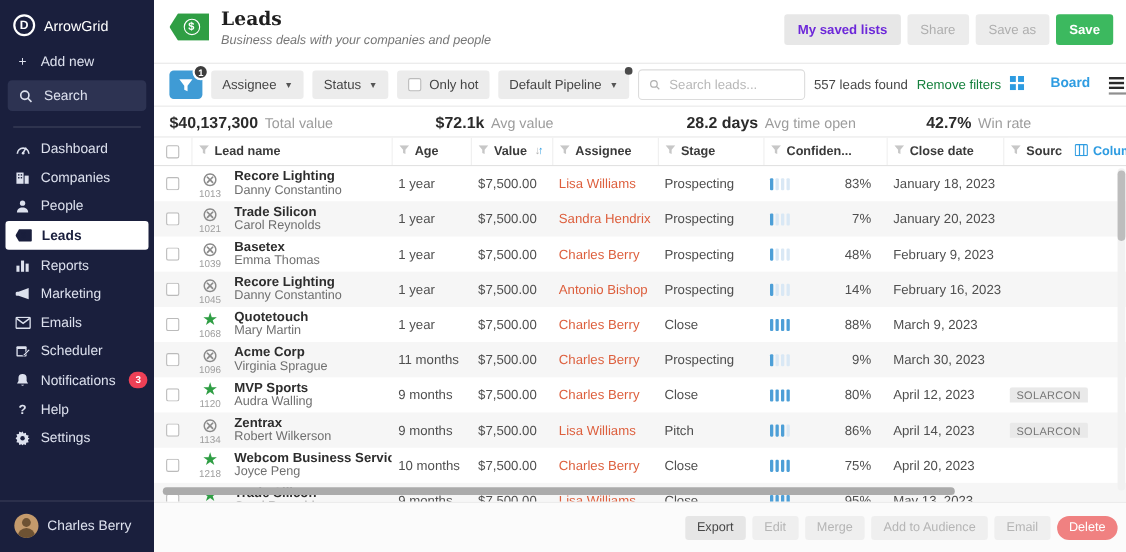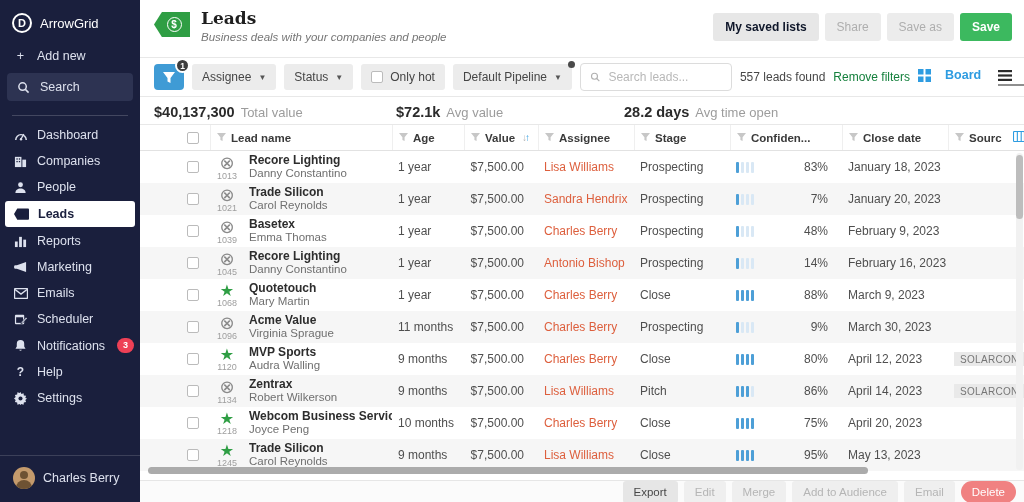--- a/index.html
+++ b/index.html
@@ -53,21 +53,21 @@
   .leads-badge .dollar {
     width:15px; height:15px; border-radius:50%; border:1.5px solid #fff;
     color:#fff; font-size:10px; font-weight:bold; display:flex; align-items:center; justify-content:center;
     margin-left:4px;
   }
   .title-block { margin-left:11px; }
   .page-title { font-family:"DejaVu Serif", serif; font-weight:bold; font-size:17px; color:#1f1f1f; line-height:1.1; }
   .page-subtitle { font-style:italic; color:#767676; font-size:11.5px; margin-top:3px; }
   .header-buttons { margin-left:auto; display:flex; gap:6px; padding-top:4px; }
   .btn { border:none; border-radius:3px; padding:7px 12px; font-size:12px; font-family:inherit; cursor:pointer; white-space:nowrap; }
-  .btn.gray { background:#e7e7e7; color:#0f172a; font-weight:bold; }
+  .btn.gray { background:#e7e7e7; color:#6d28d9; font-weight:bold; }
   .btn.muted { background:#ececec; color:#aeaeae; }
   .btn.green { background:#3cb95f; color:#fff; font-weight:bold; }
 
   
   .toolbar {
     display:flex; align-items:center; gap:8px; padding:0 12px 0 14px; height:40px;
     border-top:1px solid #e8e8e8; border-bottom:1px solid #e8e8e8;
   }
   .filter-btn { width:30px; height:26px; background:#3f9bd5; border-radius:4px; position:relative; display:flex; align-items:center; justify-content:center; cursor:pointer; flex:none; }
   .filter-count {
@@ -78,33 +78,33 @@
   .pill { background:#ececec; border-radius:3px; padding:6px 10px; font-size:12px; color:#454545; display:flex; align-items:center; gap:7px; cursor:pointer; white-space:nowrap; position:relative; }
   .caret { font-size:8px; color:#555; }
   .checkbox { width:12px; height:12px; border:1px solid #bbb; background:#fff; border-radius:2px; display:inline-block; flex:none; }
   .pipeline-dot { position:absolute; top:-3px; right:-3px; width:7px; height:7px; border-radius:50%; background:#4a4a4a; }
   .search-box { display:flex; align-items:center; gap:6px; border:1px solid #dcdcdc; border-radius:4px; background:#fff; padding:5px 9px; width:152px; flex:none; }
   .search-box input { border:none; outline:none; font-size:12px; width:100%; font-family:inherit; color:#555; background:transparent; }
   .search-box input::placeholder { color:#b8b8b8; }
   .results-text { font-size:12px; color:#474747; white-space:nowrap; }
   .remove-link { font-size:12px; color:#15803d; white-space:nowrap; cursor:pointer; }
   .views { margin-left:auto; display:flex; gap:17px; align-items:center; font-size:12.5px; font-weight:bold; }
-  .view { color:#2e9ce1; display:flex; align-items:center; gap:14px; cursor:pointer; padding-bottom:2px; border-bottom:2px solid transparent; }
+  .view { color:#2e9ce1; display:flex; align-items:center; gap:24px; cursor:pointer; padding-bottom:2px; border-bottom:2px solid transparent; }
   .view.active { color:#2a2a2a; border-bottom:2px solid #8f8f8f; }
   .view svg { display:block; }
 
   
   .stats { display:grid; grid-template-columns:242px 228px 218px 1fr; align-items:baseline; padding:7px 14px 6px; border-bottom:1px solid #e8e8e8; height:28px; }
   .stat { display:flex; align-items:baseline; gap:6px; white-space:nowrap; }
   .stat-value { font-size:14.5px; font-weight:bold; color:#2b2b2b; }
   .stat-label { font-size:13px; color:#9c9c9c; }
 
   
   .table-area { position:relative; flex:1; overflow:hidden; }
-  .grid-cols { display:grid; grid-template-columns:34px 182px 72px 74px 96px 96px 112px 106px 1fr;padding-left:36px; }
+  .grid-cols { display:grid; grid-template-columns:34px 182px 72px 74px 96px 96px 112px 106px 1fr; }
   .thead { height:26px; border-bottom:1px solid #e2e2e2; font-size:11.5px; font-weight:bold; color:#3a3a3a; align-items:stretch; }
   .th { display:flex; align-items:center; gap:5px; padding:0 6px; border-left:1px solid #efefef; overflow:hidden; white-space:nowrap; }
   .th:first-child { border-left:none; justify-content:center; }
   .funnel-sm { color:#c7c7c7; flex:none; }
   .sort { font-size:10px; letter-spacing:-2px; margin-left:2px; }
   .sort .down { color:#b5b5b5; } .sort .up { color:#2e9ce1; }
   .columns-btn { margin-left:auto; display:flex; align-items:center; gap:5px; color:#2e9ce1; cursor:pointer; background:#fff; padding-left:6px; height:100%; }
   .rows { overflow:hidden; height:325px; }
   .lead-row { height:32px; align-items:center; font-size:12px; color:#4f4f4f; cursor:pointer; }
   .lead-row:nth-child(even) { background:#f6f6f6; }
@@ -123,21 +123,21 @@
   .bars { display:flex; gap:2px; }
   .bar { width:3px; height:11px; border-radius:1px; background:#d9e8f5; }
   .bar.on { background:#4d9fd7; }
   .src-tag { background:#e9e9e9; color:#767676; font-size:10px; padding:3px 6px; border-radius:2px; letter-spacing:.3px; }
   .vscroll-track { position:absolute; right:1px; top:28px; bottom:10px; width:7px; background:#f1f1f1; border-radius:4px; }
   .vscroll-thumb { position:absolute; right:1px; top:30px; width:7px; height:64px; background:#bdbdbd; border-radius:4px; cursor:grab; }
   .hscroll { position:absolute; left:8px; bottom:6px; width:720px; height:7px; background:#ababab; border-radius:4px; cursor:grab; }
 
   
   .footer {
-    height:22px; background:#fbfbfb; border-top:1px solid #e6e6e6;
+    height:46px; background:#fbfbfb; border-top:1px solid #e6e6e6;
     display:flex; align-items:center; justify-content:flex-end; gap:6px; padding:0 8px;
   }
   .fbtn { border:none; border-radius:3px; padding:5px 11px; font-size:11.5px; font-family:inherit; cursor:pointer; white-space:nowrap; }
   .fbtn.primary { background:#e6e6e6; color:#474747; }
   .fbtn.disabled { background:#efefef; color:#b5b5b5; }
   .fbtn.danger { background:#f08181; color:#fff;border-radius:11px; }
 </style>
 </head>
 <body>
 
@@ -365,20 +365,24 @@
           <span class="stat-value">$40,137,300</span>
           <span class="stat-label">Total value</span>
         </div>
         <div class="stat">
           <span class="stat-value">$72.1k</span>
           <span class="stat-label">Avg value</span>
         </div>
         <div class="stat">
           <span class="stat-value">28.2 days</span>
           <span class="stat-label">Avg time open</span>
+        </div>
+        <div class="stat">
+          <span class="stat-value">42.7%</span>
+          <span class="stat-label">Win rate</span>
         </div>
       </div>
 
     <div class="table-area">
       <div class="thead grid-cols" id="table-head">
         <div class="th">
           <span class="checkbox"></span>
         </div>
       <div class="th">
             <span class="funnel-sm"><svg width="9" height="9" viewBox="0 0 10 10">
@@ -597,21 +601,21 @@
   <div class="lead-row grid-cols">
     <div class="cell check">
               <span class="checkbox"></span>
             </div>
     <div class="cell lead">
       <span class="lead-icon-wrap">
         <span class="lead-glyph cross">⊗</span>
         <span class="lead-id">1096</span>
       </span>
       <span>
-        <div class="lead-name">Acme Value</div>
+        <div class="lead-name">Acme Corp</div>
         <div class="lead-contact">Virginia Sprague</div>
       </span>
     </div>
     <div class="cell age">11 months</div>
     <div class="cell value">$7,500.00</div>
     <div class="cell assignee">Charles Berry</div>
     <div class="cell stage">Prospecting</div>
     <div class="cell conf">
       <span class="bars">
                 <span class="bar on"></span>

